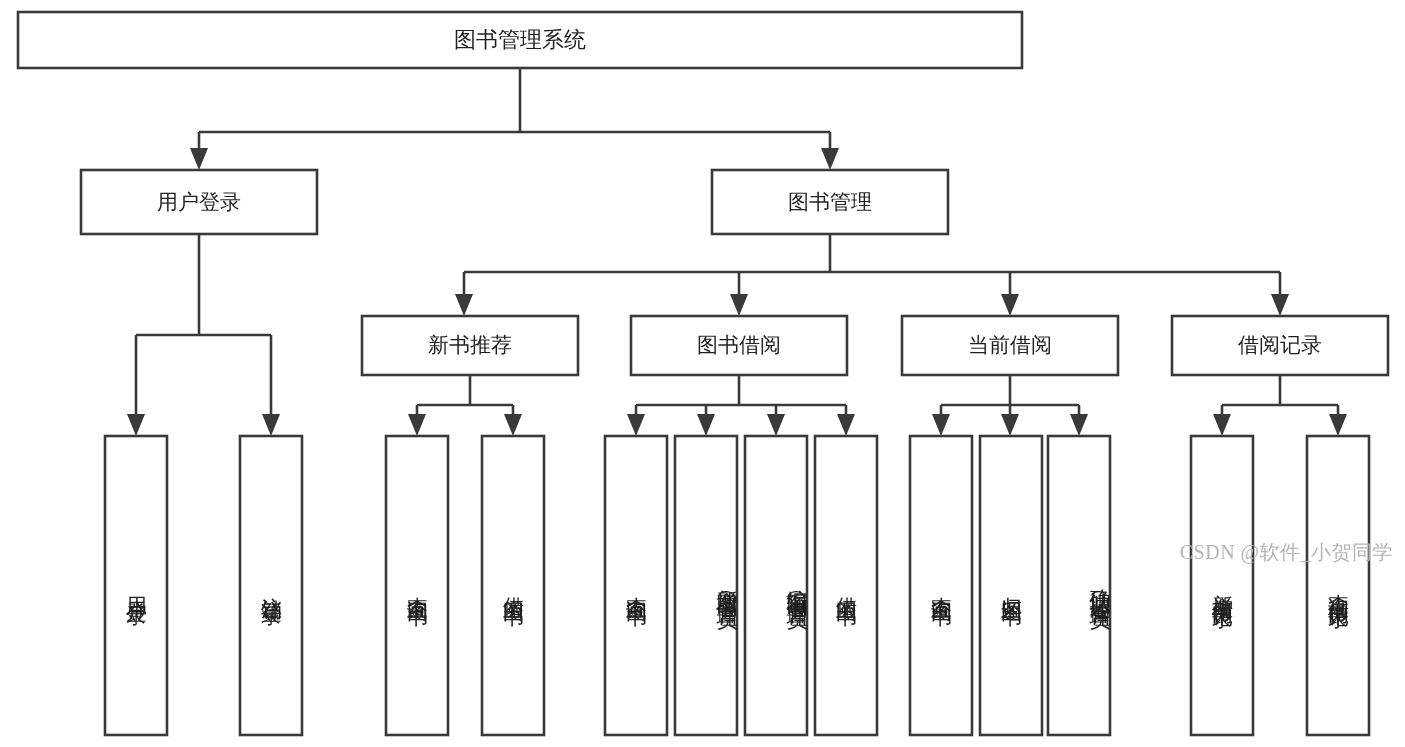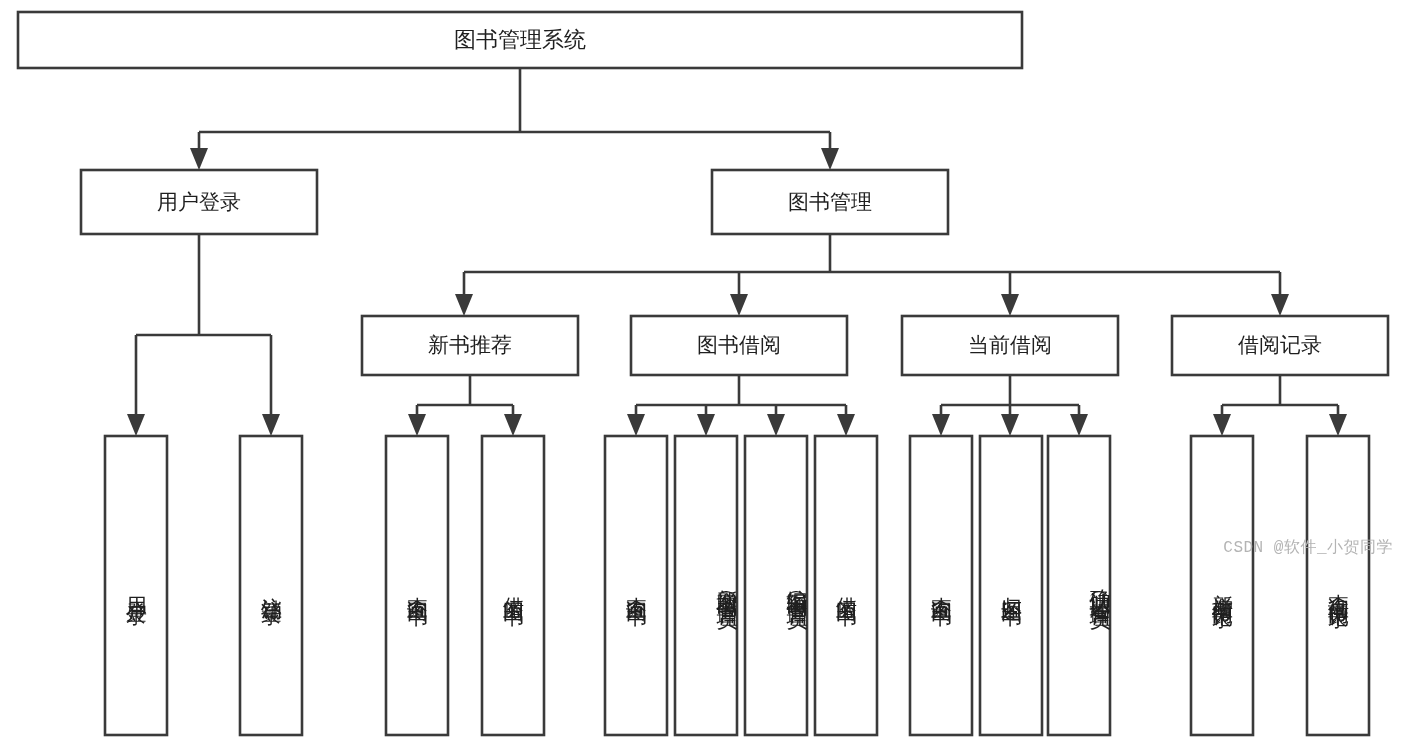--- a/index.html
+++ b/index.html
@@ -65,23 +65,23 @@
     letter-spacing: 3px;
     color: #1f1f1f;
     white-space: nowrap;
     text-align: center;
     pointer-events: none;
     user-select: none;
   }
   .watermark {
     position: absolute;
     right: 12px;
-    bottom: 12px;
-    font-family: Liberation Mono, monospace;
-    font-size: 16px;
+    bottom: 4px;
+    font-family: Liberation Serif, serif;
+    font-size: 20px;
     color: #b4b4b4;
     letter-spacing: 0.5px;
     white-space: nowrap;
     user-select: none;
   }
 </style>
 </head>
 <body>
 
 <div id="diagram-root">

